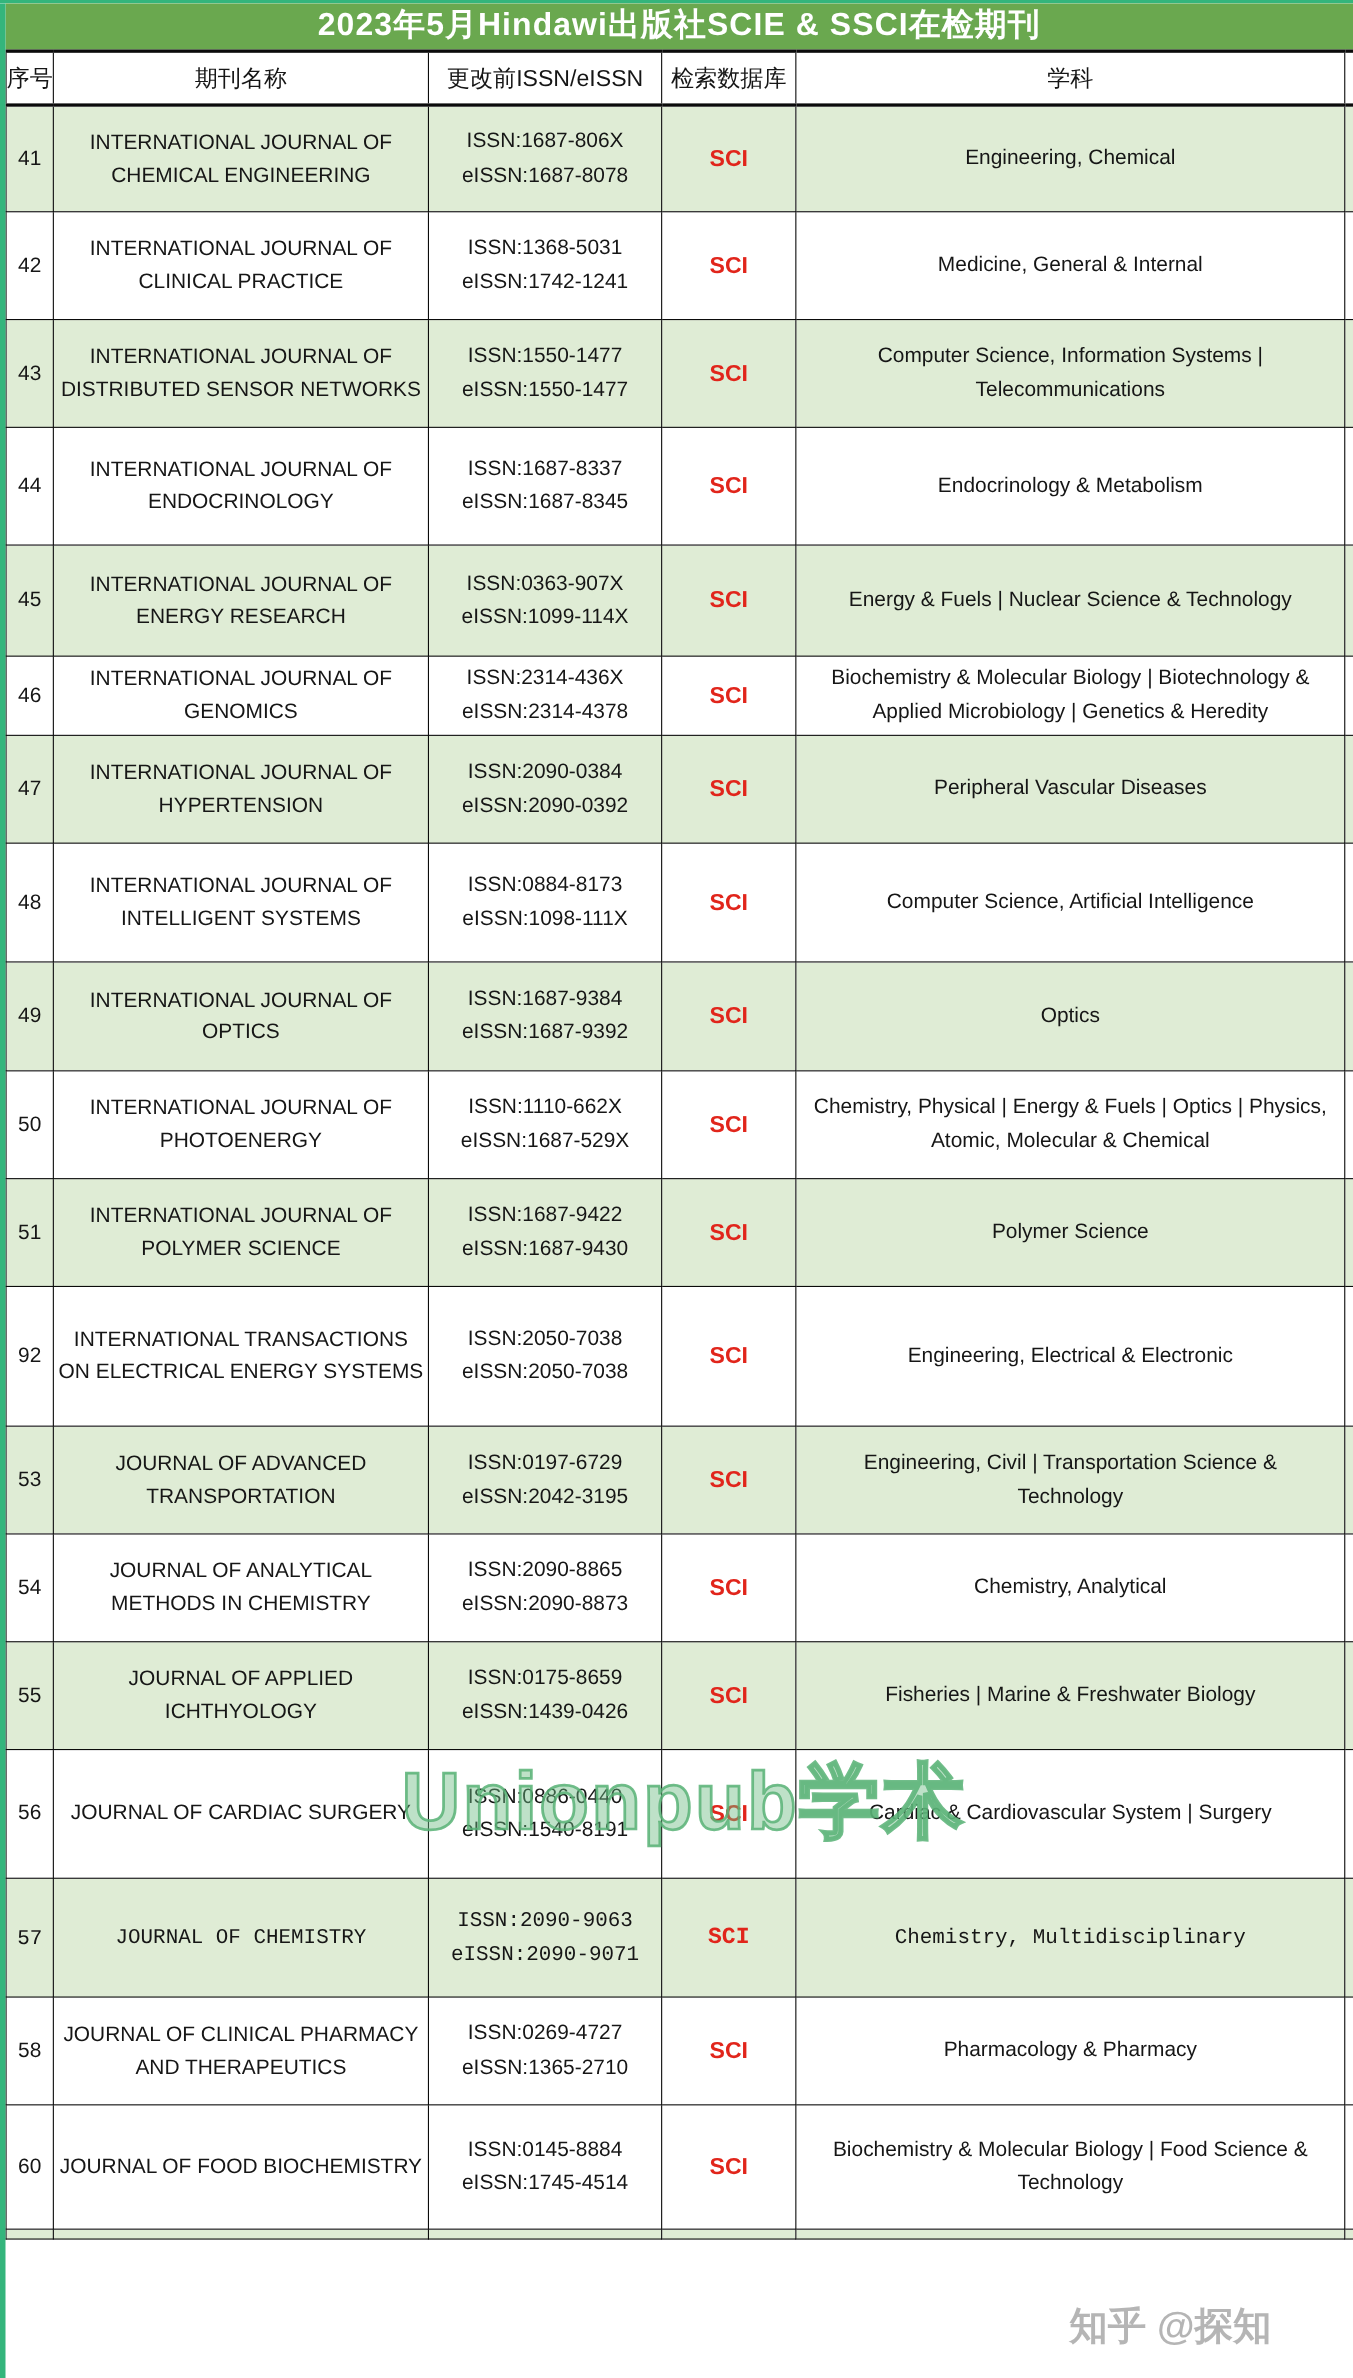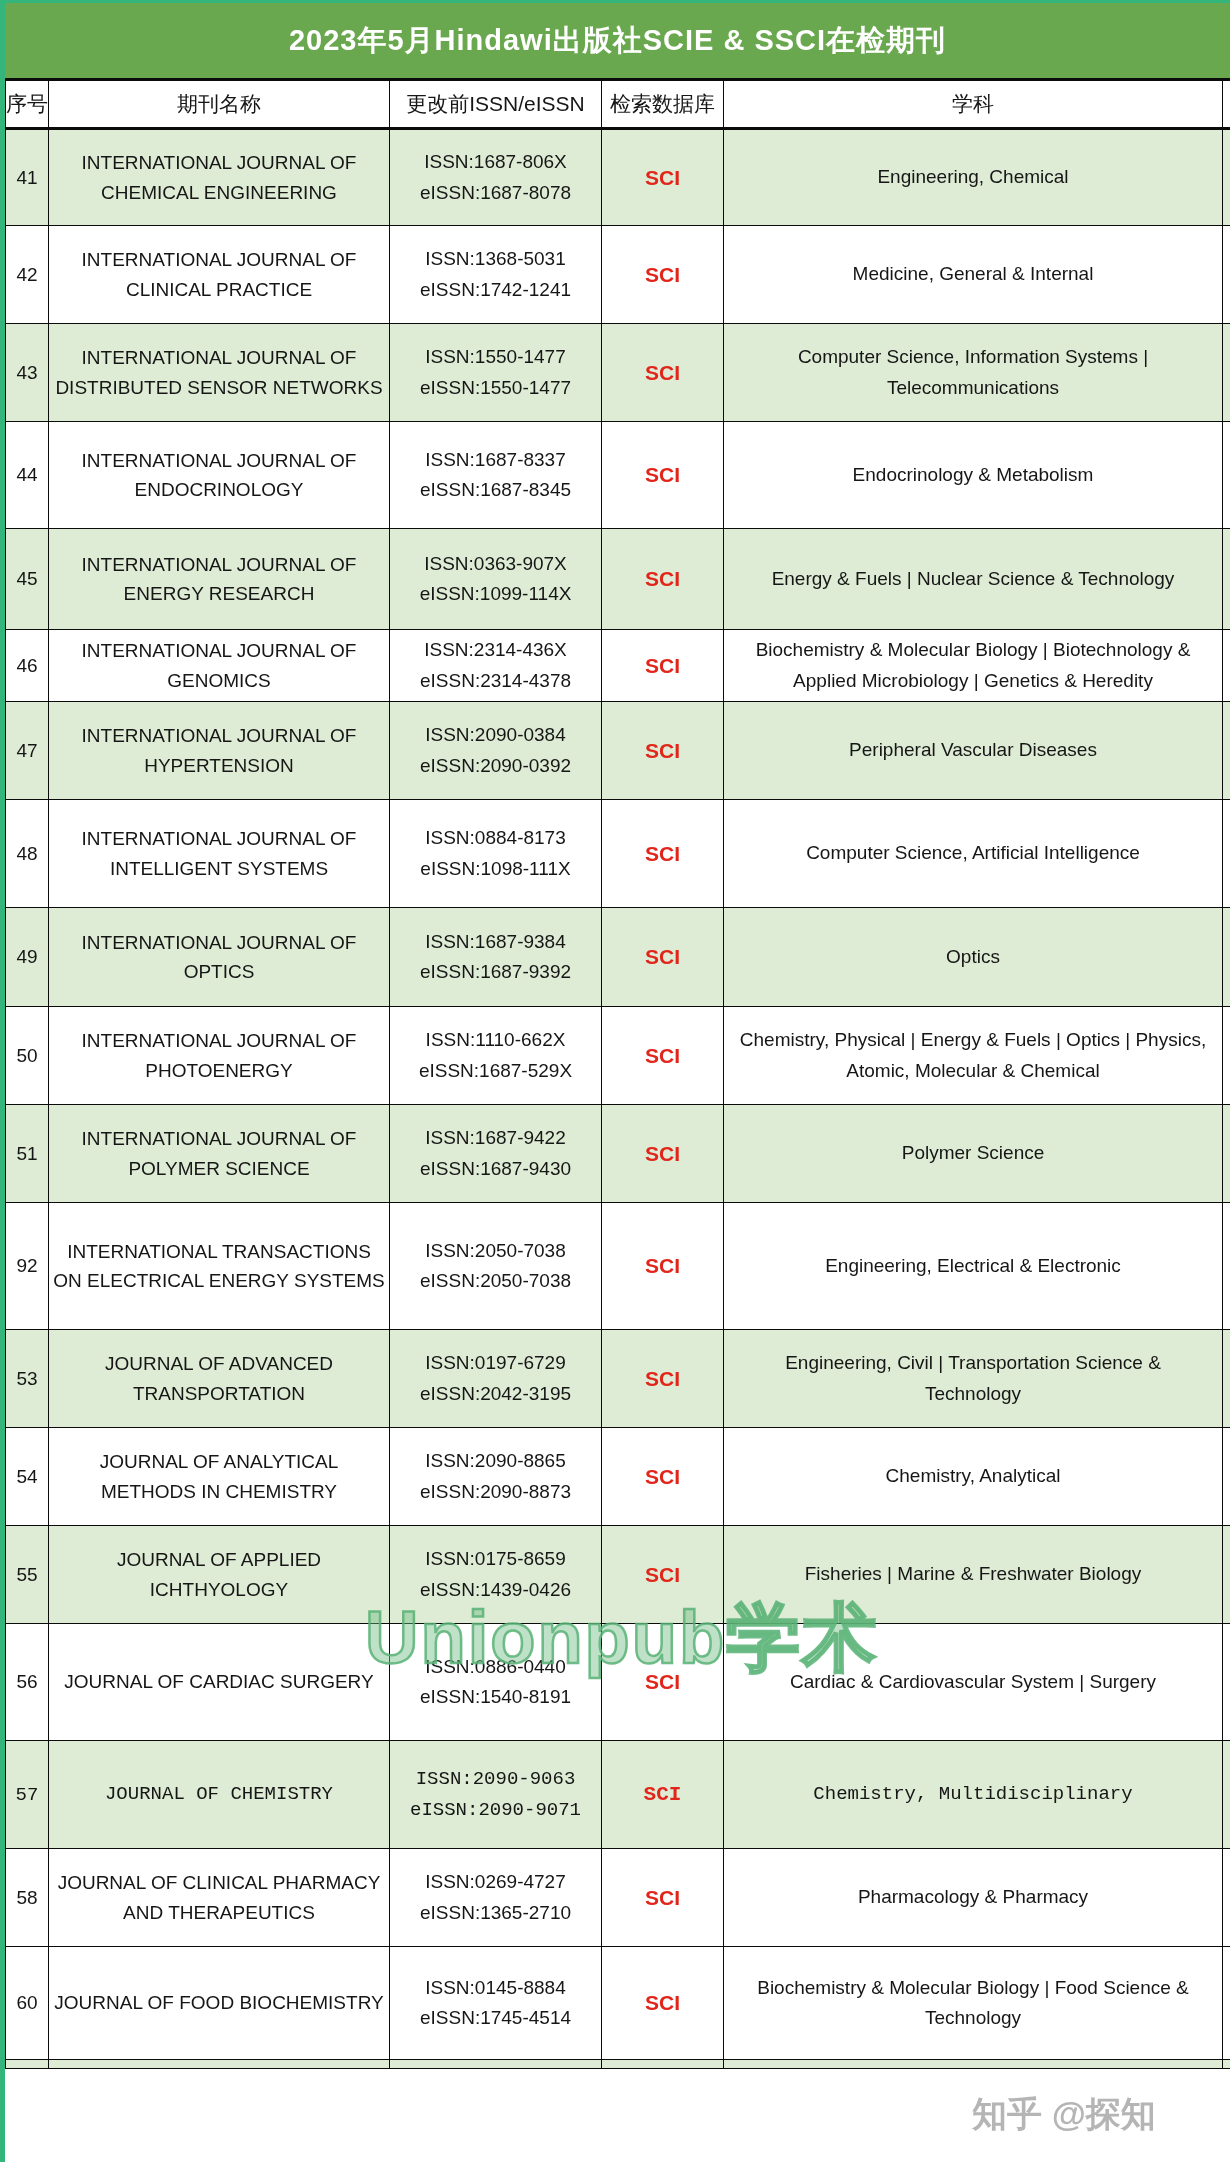--- a/index.html
+++ b/index.html
@@ -18,23 +18,23 @@
     background:#fff;
     border-top:3px solid var(--edge_teal);
     box-sizing:border-box;
   }
   .teal-edge{
     position:absolute;left:0;top:0;bottom:0;width:5px;
     background:var(--edge_teal);z-index:5;
   }
   .title-bar{
     margin-left:5px;
-    height:75px;
+    height:42px;
     background:var(--title_bar);
-    display:flex;align-items:center;justify-content:center;
+    display:flex;align-items:flex-start;justify-content:center;
     color:#fff;font-size:29px;font-weight:bold;
     letter-spacing:1px;
   }
   table{
     border-collapse:collapse;
     table-layout:fixed;
     margin-left:5px;
     width:1225px;
   }
   col.w-seq{width:43px;}

